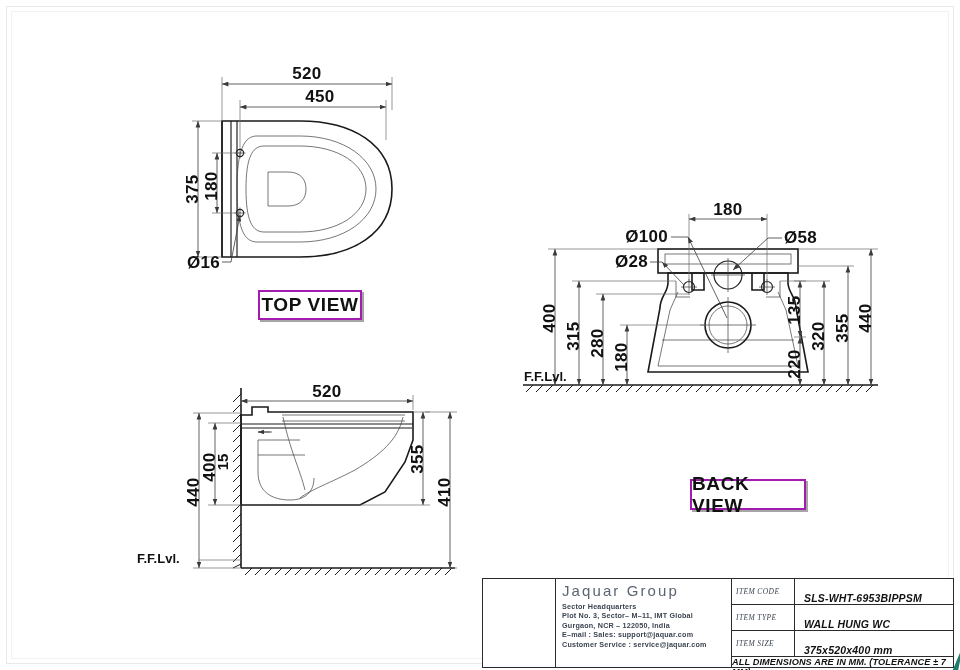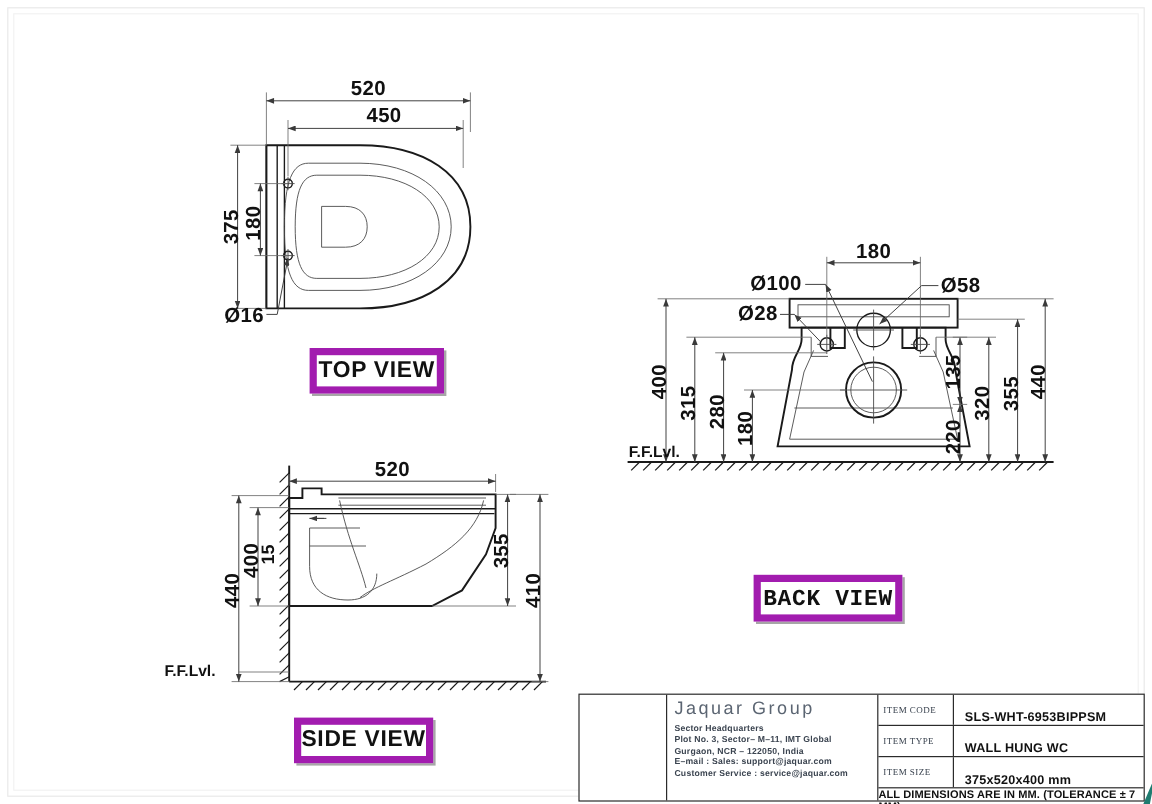--- a/index.html
+++ b/index.html
@@ -14,38 +14,38 @@
   .ln{stroke:#1a1a1a;stroke-width:1.15;fill:none;}
   .lnT{stroke:#1a1a1a;stroke-width:1.6;fill:none;}
   .thin{stroke:#4a4a4a;stroke-width:0.75;fill:none;}
   .dim{stroke:#3a3a3a;stroke-width:0.8;fill:none;}
   .ext{stroke:#6a6a6a;stroke-width:0.7;fill:none;}
   .hatch{stroke:#1a1a1a;stroke-width:1.0;fill:none;}
   text{font-family:"Liberation Sans",sans-serif;fill:#111;}
   .dtxt{font-size:17px;font-weight:700;letter-spacing:0.3px;}
   .dtxtS{font-size:15px;font-weight:700;}
   .ff{font-size:13px;font-weight:700;}
-  .viewbox{position:absolute;border:6px solid #a21caf;background:#fff;
+  .viewbox{position:absolute;border:2px solid #a21caf;background:#fff;
            display:flex;align-items:center;justify-content:center;
            font-size:19px;font-weight:700;letter-spacing:0.6px;color:#111;
            box-shadow:2px 2px 0 rgba(0,0,0,0.35);}
   
   #titleblock{position:absolute;left:482px;top:578px;width:470px;height:88px;
               border:1px solid #2b2b2b;background:#fff;display:flex;}
   #tb-logo{width:72px;border-right:1px solid #2b2b2b;
            display:flex;align-items:center;justify-content:center;}
   #tb-addr{width:176px;border-right:1px solid #2b2b2b;padding:4px 12px 2px 6px;
            box-sizing:border-box;}
   .jq-name{font-size:15px;letter-spacing:2.1px;color:#5b6572;
            font-weight:400;line-height:1.1;margin-bottom:2px;}
   .jq-sub{font-size:7.2px;color:#3b4450;line-height:1.32;letter-spacing:0.2px;
           font-weight:700;}
   .jq-sub div{white-space:nowrap;}
   #tb-right{flex:1;display:flex;flex-direction:column;}
-  .tbrow{display:flex;flex:1;border-bottom:1px solid #2b2b2b;}
+  .tbrow{display:flex;flex:1;border-bottom:1px solid #2b2b2b;font-style:italic;}
   .tbrow:last-child{border-bottom:none;}
   .tbkey{width:58px;border-right:1px solid #2b2b2b;display:flex;
          align-items:center;padding-left:4px;font-size:7.5px;color:#3b4450;
          letter-spacing:0.4px;font-family:"Liberation Serif",serif;}
   .tbval{flex:1;display:flex;align-items:center;padding-left:9px;
          font-size:10.5px;font-weight:700;color:#111;letter-spacing:0.2px;margin-top:13px;}
   .tbfull{display:flex;align-items:center;justify-content:center;
           font-size:9.2px;font-weight:700;color:#111;letter-spacing:0.1px;}
 </style>
 </head>
@@ -360,24 +360,21 @@
       <line class="dim" x1="871" y1="249" x2="871" y2="385" marker-start="url(#arS)" marker-end="url(#ar)"></line>
       <text class="dtxt" x="871" y="318" text-anchor="middle" transform="rotate(-90 871 318)">440</text>
 
       <text class="ff" x="524" y="381">F.F.Lvl.</text>
     </g>
   </svg>
 
   <div class="viewbox" style="left:258px;top:290px;width:100px;height:26px;">
     <span>TOP VIEW</span>
   </div>
-  <div class="viewbox" style="left:245px;top:598px;width:104px;height:26px;">
-    <span>SIDE VIEW</span>
-  </div>
-  <div class="viewbox" style="left:628px;top:479px;width:112px;height:27px;font-family:Liberation Mono, monospace;">
+  <div class="viewbox" style="left:690px;top:479px;width:112px;height:27px;">
     <span>BACK VIEW</span>
   </div>
 
   <div id="titleblock">
 
     <div id="tb-logo">
       <svg width="62" height="70" viewBox="0 0 62 70">
         <path d="M34,6 C37,16 36,27 29,38 C33,26 33,15 31,7 Z" fill="#2a8f82"></path>
         <path d="M31,7 C29,17 27,28 23,38 C24,27 27,16 31,7 Z" fill="#1f7c70"></path>
         <text x="31" y="62" text-anchor="middle" style="font-family:'Liberation Serif',serif;font-size:21px;

